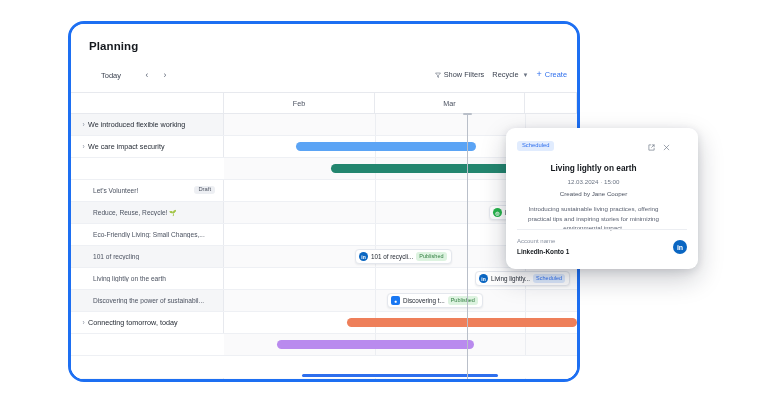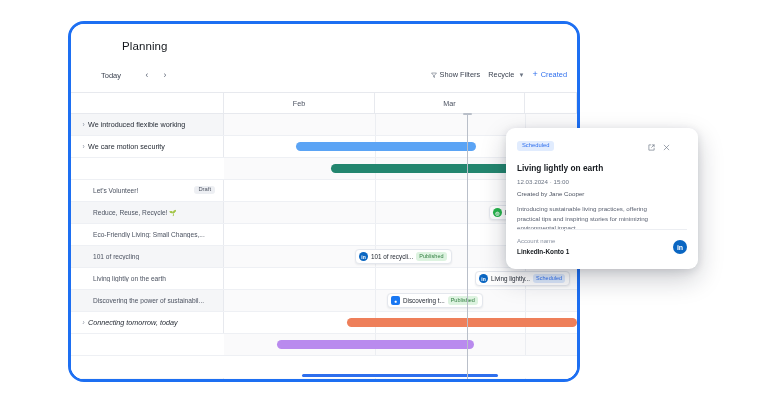--- a/index.html
+++ b/index.html
@@ -26,23 +26,22 @@
     position: absolute;
     left: 71px; top: 24px;
     width: 506px; height: 355px;
     background: #ffffff;
     border-radius: 13px;
     overflow: hidden;
   }
 
   .page-title {
     position: absolute; left: 18px; top: 16px;
-    font-size: 11.5px; font-weight: normal; color: #15191e;
+    font-size: 11.5px; font-weight: bold; color: #15191e;
     letter-spacing: .1px;
-    margin-left: 33px;
   }
 
   
   .toolbar {
     position: absolute; left: 4px; top: 40px;
     width: 506px; height: 28px;
   }
   .tb-today {
     position: absolute; left: 26px; top: 7px;
     font-size: 7.5px; color: #3b4250;
@@ -187,20 +186,21 @@
     left: 506px; top: 128px;
     width: 192px; height: 141px;
     background: #ffffff;
     border-radius: 9px;
     box-shadow: 0 10px 26px rgba(16,24,40,.22), 0 2px 8px rgba(16,24,40,.12);
     z-index: 10;
   }
   .popup {
     position: absolute; inset: 0;
     padding: 9px 28px 8px 11px;
+    text-align: center;
   }
   .pop-top { display: flex; align-items: center; justify-content: space-between; }
   .pop-badge {
     font-size: 5.8px; color: #2f6fed; background: #e1ecfe;
     border-radius: 3px; padding: 2px 5px; line-height: 1;
   }
   .pop-actions { display: flex; align-items: center; gap: 8px; color: #6b7483; }
   .pop-title { margin-top: 8px; font-size: 8.3px; font-weight: bold; color: #15191e; }
   .pop-date { margin-top: 5px; font-size: 6.2px; color: #6b7483; }
   .pop-author { margin-top: 5px; font-size: 6.2px; color: #4b5260; }
@@ -240,21 +240,21 @@
               </svg>
           </span>
           <span>Show Filters</span>
         </div>
         <div class="tb-item">
           <span>Recycle</span>
           <span class="caret">▼</span>
         </div>
         <div class="tb-item tb-create">
           <span class="plus">+</span>
-          <span>Created</span>
+          <span>Create</span>
         </div>
       </div>
     </div>
 
     <div class="grid-head" id="grid-head">
         <div class="gh-cell" style="left: 0px; width: 153px;"></div>
         <div class="gh-cell" style="left: 153px; width: 151px;">Feb</div>
         <div class="gh-cell" style="left: 304px; width: 150px;">Mar</div>
         <div class="gh-cell" style="left: 454px; width: 52px;"></div>
       </div>
@@ -266,21 +266,21 @@
             <span class="lbl-text">We introduced flexible working</span>
           </div>
           <div class="track">
             <div class="col-line" style="left: 151px;"></div>
             <div class="col-line" style="left: 301px;"></div>
           </div>
         </div>
         <div class="row" style="top: 22px;">
           <div class="lbl-cell">
             <span class="chev" style="transform: none;">›</span>
-            <span class="lbl-text">We care motion security</span>
+            <span class="lbl-text">We care impact security</span>
           </div>
           <div class="track">
             <div class="col-line" style="left: 151px;"></div>
             <div class="col-line" style="left: 301px;"></div>
             <div class="bar" style="left: 72px; width: 180px; background: rgb(91, 164, 245);"></div>
           </div>
         </div>
         <div class="row alt" style="top: 44px;">
           <div class="track">
             <div class="col-line" style="left: 151px;"></div>
@@ -357,21 +357,21 @@
           <div class="track">
             <div class="col-line" style="left: 151px;"></div>
             <div class="col-line" style="left: 301px;"></div>
             <div class="chip" style="left: 163px;">
               <span class="chip-icon sq" style="background: rgb(24, 119, 242);">●</span>
               <span class="chip-title">Discovering t...</span>
               <span class="chip-status st-published">Published</span>
             </div>
           </div>
         </div>
-        <div class="row" style="top: 198px; font-style: italic;">
+        <div class="row" style="top: 198px;">
           <div class="lbl-cell">
             <span class="chev" style="transform: none;">›</span>
             <span class="lbl-text">Connecting tomorrow, today</span>
           </div>
           <div class="track">
             <div class="col-line" style="left: 151px;"></div>
             <div class="col-line" style="left: 301px;"></div>
             <div class="bar" style="left: 123px; width: 230px; background: rgb(238, 127, 90);"></div>
           </div>
         </div>

